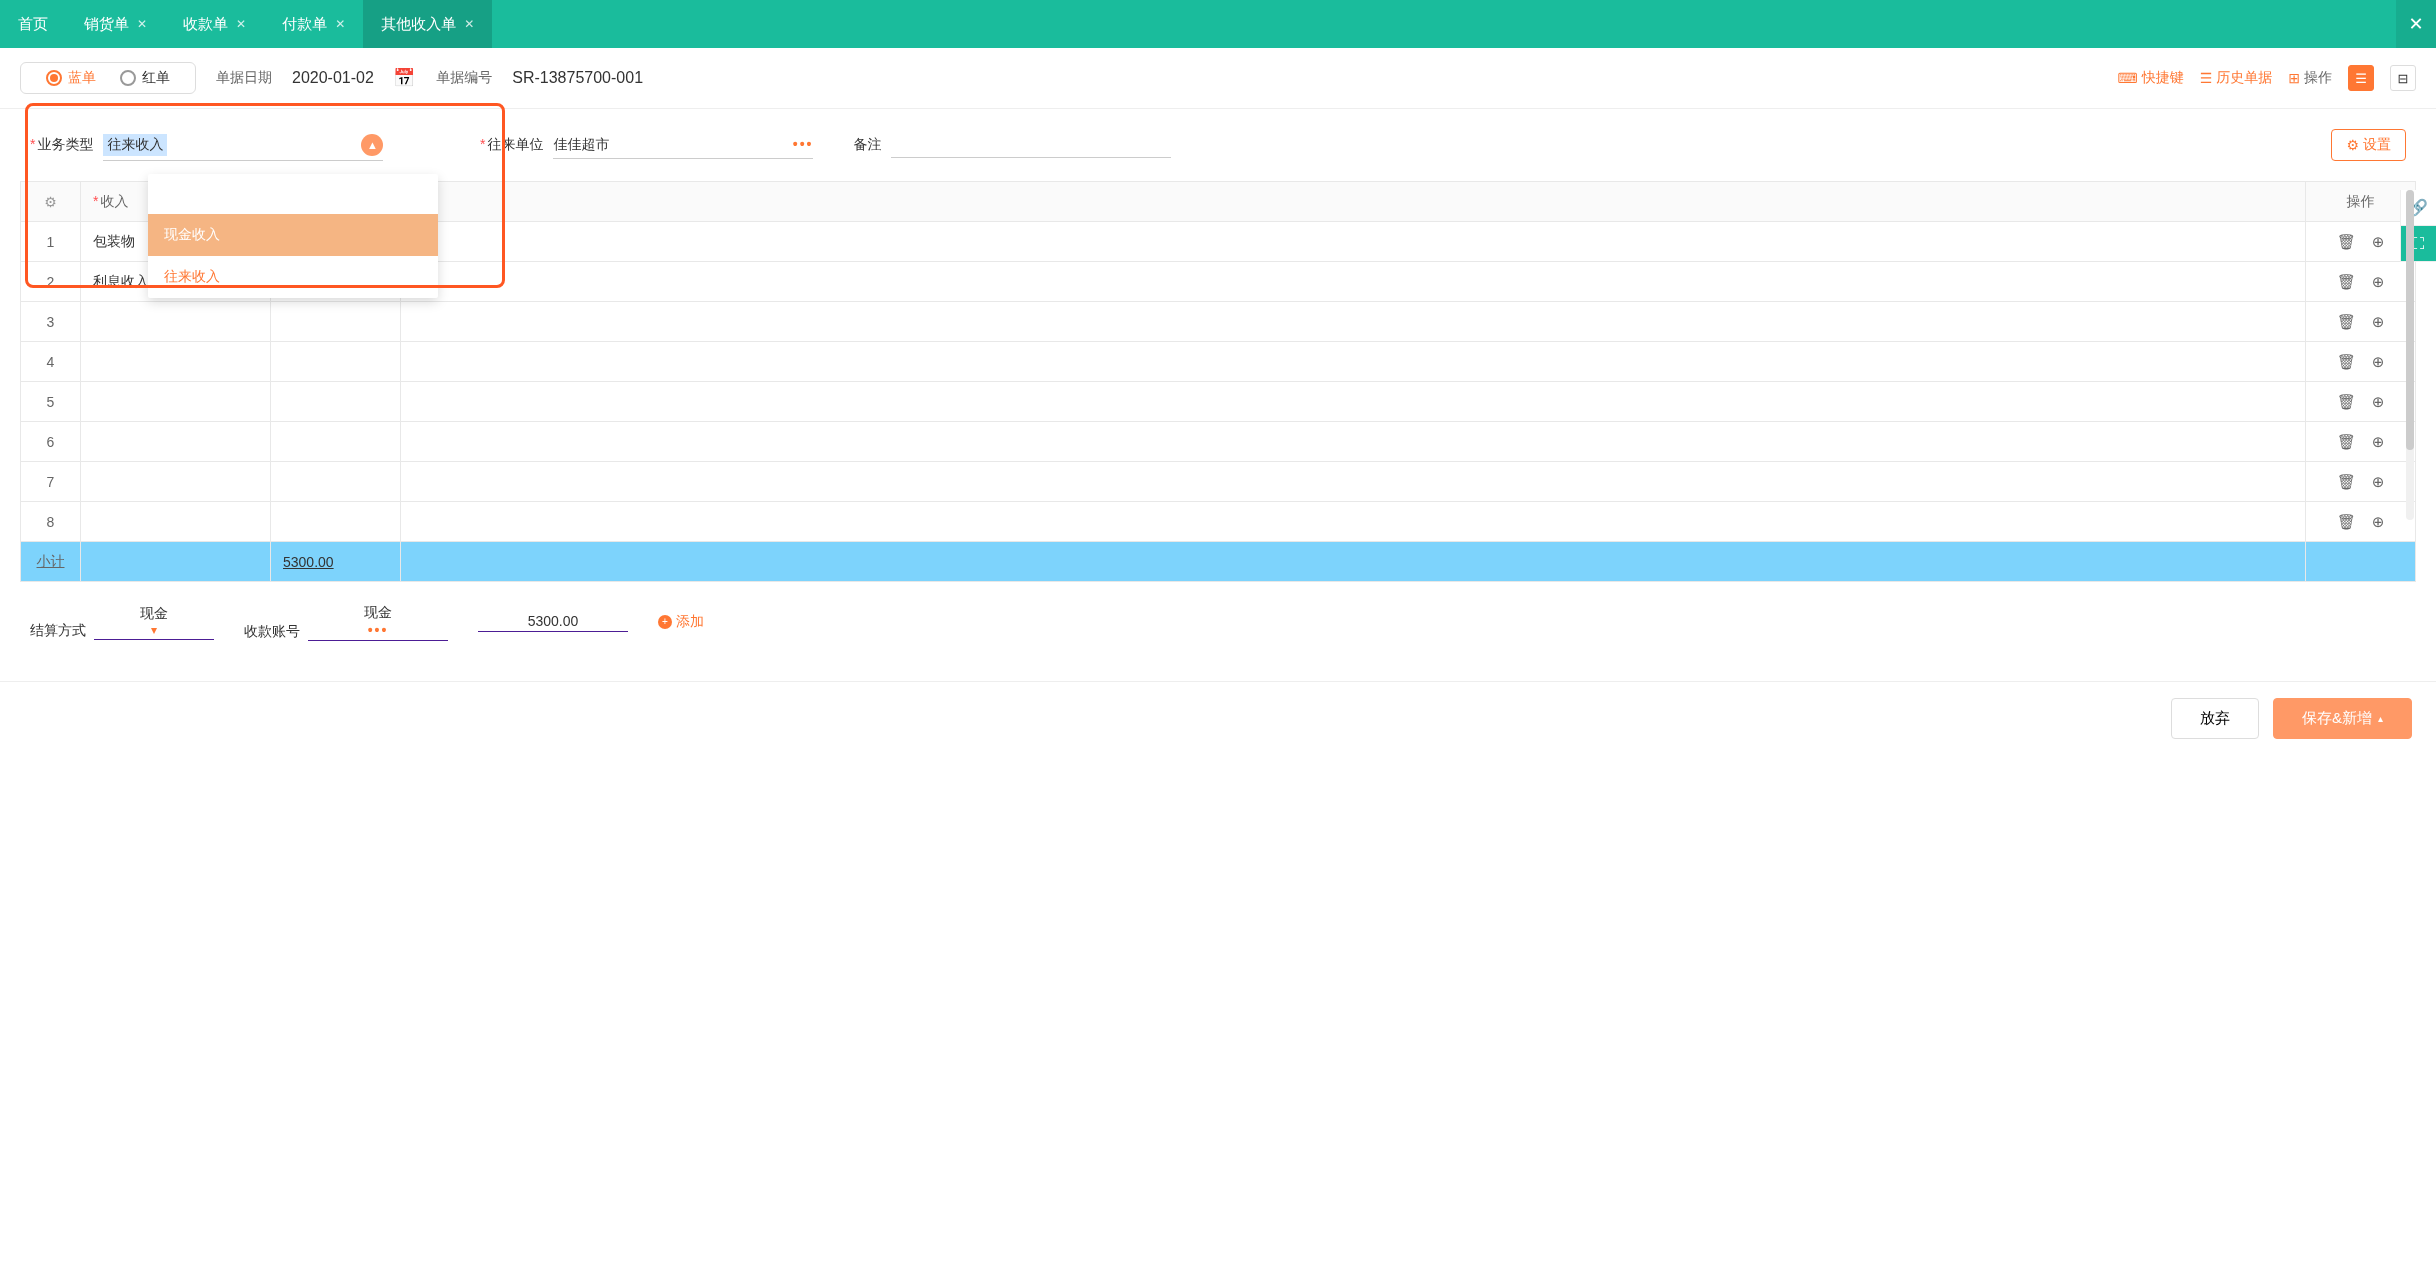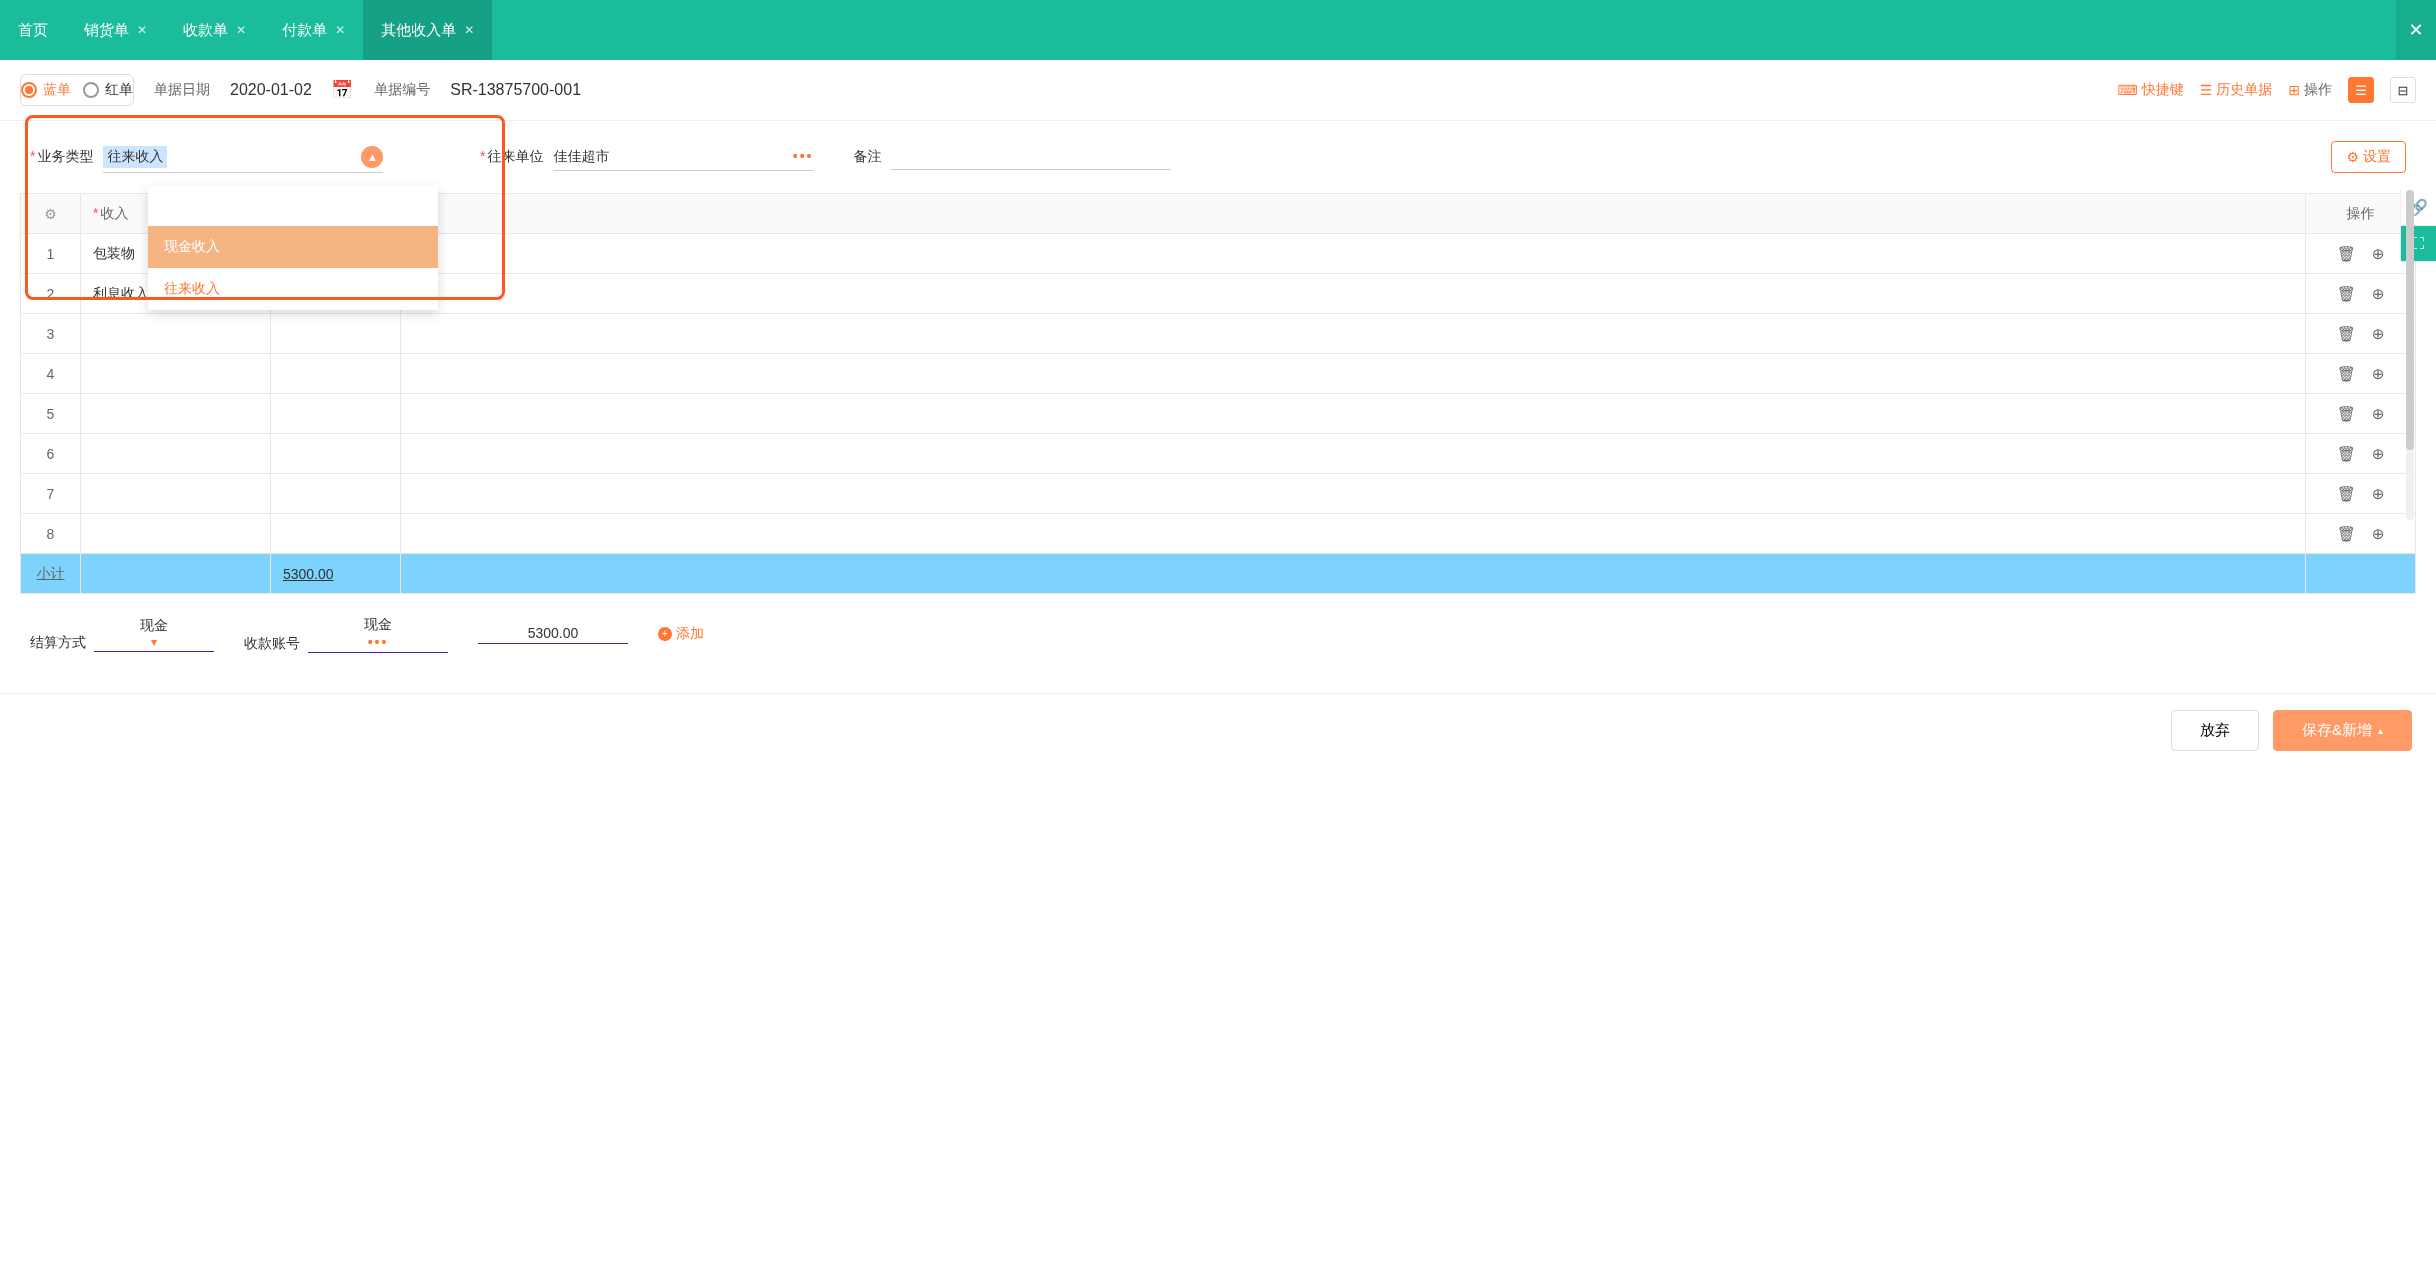--- a/index.html
+++ b/index.html
@@ -1,27 +1,27 @@
 <!DOCTYPE html>
 <html><head>
   <meta charset="utf-8">
   <style>
     * { margin: 0; padding: 0; box-sizing: border-box; }
     body { font-family: -apple-system, "Microsoft YaHei", sans-serif; font-size: 14px; color: #333; background: #fff; }
     
     
-    .tab-bar { background: #1abc9c; display: flex; height: 60px; align-items: stretch; }
+    .tab-bar { background: #1abc9c; display: flex; height: 48px; align-items: stretch; }
     .tab { padding: 0 18px; color: #fff; display: flex; align-items: center; gap: 8px; cursor: pointer; font-size: 15px; }
     .tab.active { background: #16a085; }
     .tab-close { font-size: 12px; opacity: 0.8; cursor: pointer; }
     .tab-bar-close { margin-left: auto; width: 40px; display: flex; align-items: center; justify-content: center; color: #fff; font-size: 18px; cursor: pointer; background: rgba(0,0,0,0.08); }
     
     
     .sub-header { display: flex; align-items: center; padding: 14px 20px; gap: 20px; background: #fff; border-bottom: 1px solid #eee; }
-    .radio-group { display: flex; gap: 12px; border: 1px solid #ddd; padding: 6px 0; border-radius: 6px; text-align: right; }
+    .radio-group { display: flex; gap: 24px; border: 1px solid #ddd; padding: 6px 25px; border-radius: 6px; text-align: right; }
     .radio-item { display: flex; align-items: center; gap: 6px; cursor: pointer; }
     .radio-circle { width: 16px; height: 16px; border: 2px solid #999; border-radius: 50%; display: flex; align-items: center; justify-content: center; }
     .radio-item.selected .radio-circle { border-color: #ff7733; }
     .radio-item.selected .radio-circle::after { content: ''; width: 8px; height: 8px; background: #ff7733; border-radius: 50%; }
     .radio-item.selected { color: #ff7733; }
     .field-label { color: #666; }
     .field-value { color: #333; font-size: 16px; }
     .calendar-icon { color: #ff7733; font-size: 18px; }
     .header-actions { margin-left: auto; display: flex; align-items: center; gap: 16px; }
     .header-action { display: flex; align-items: center; gap: 4px; color: #ff7733; cursor: pointer; font-size: 14px; }

